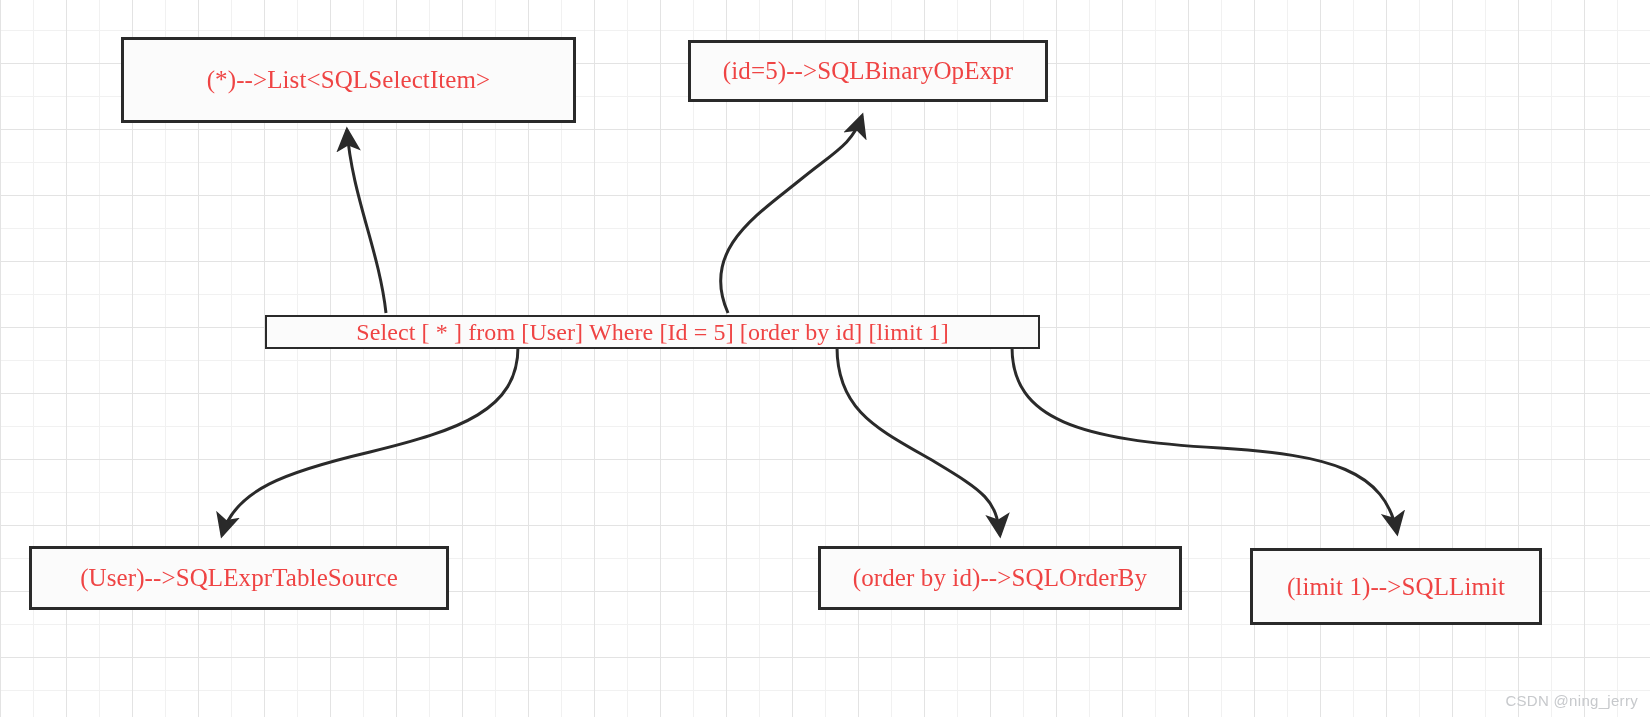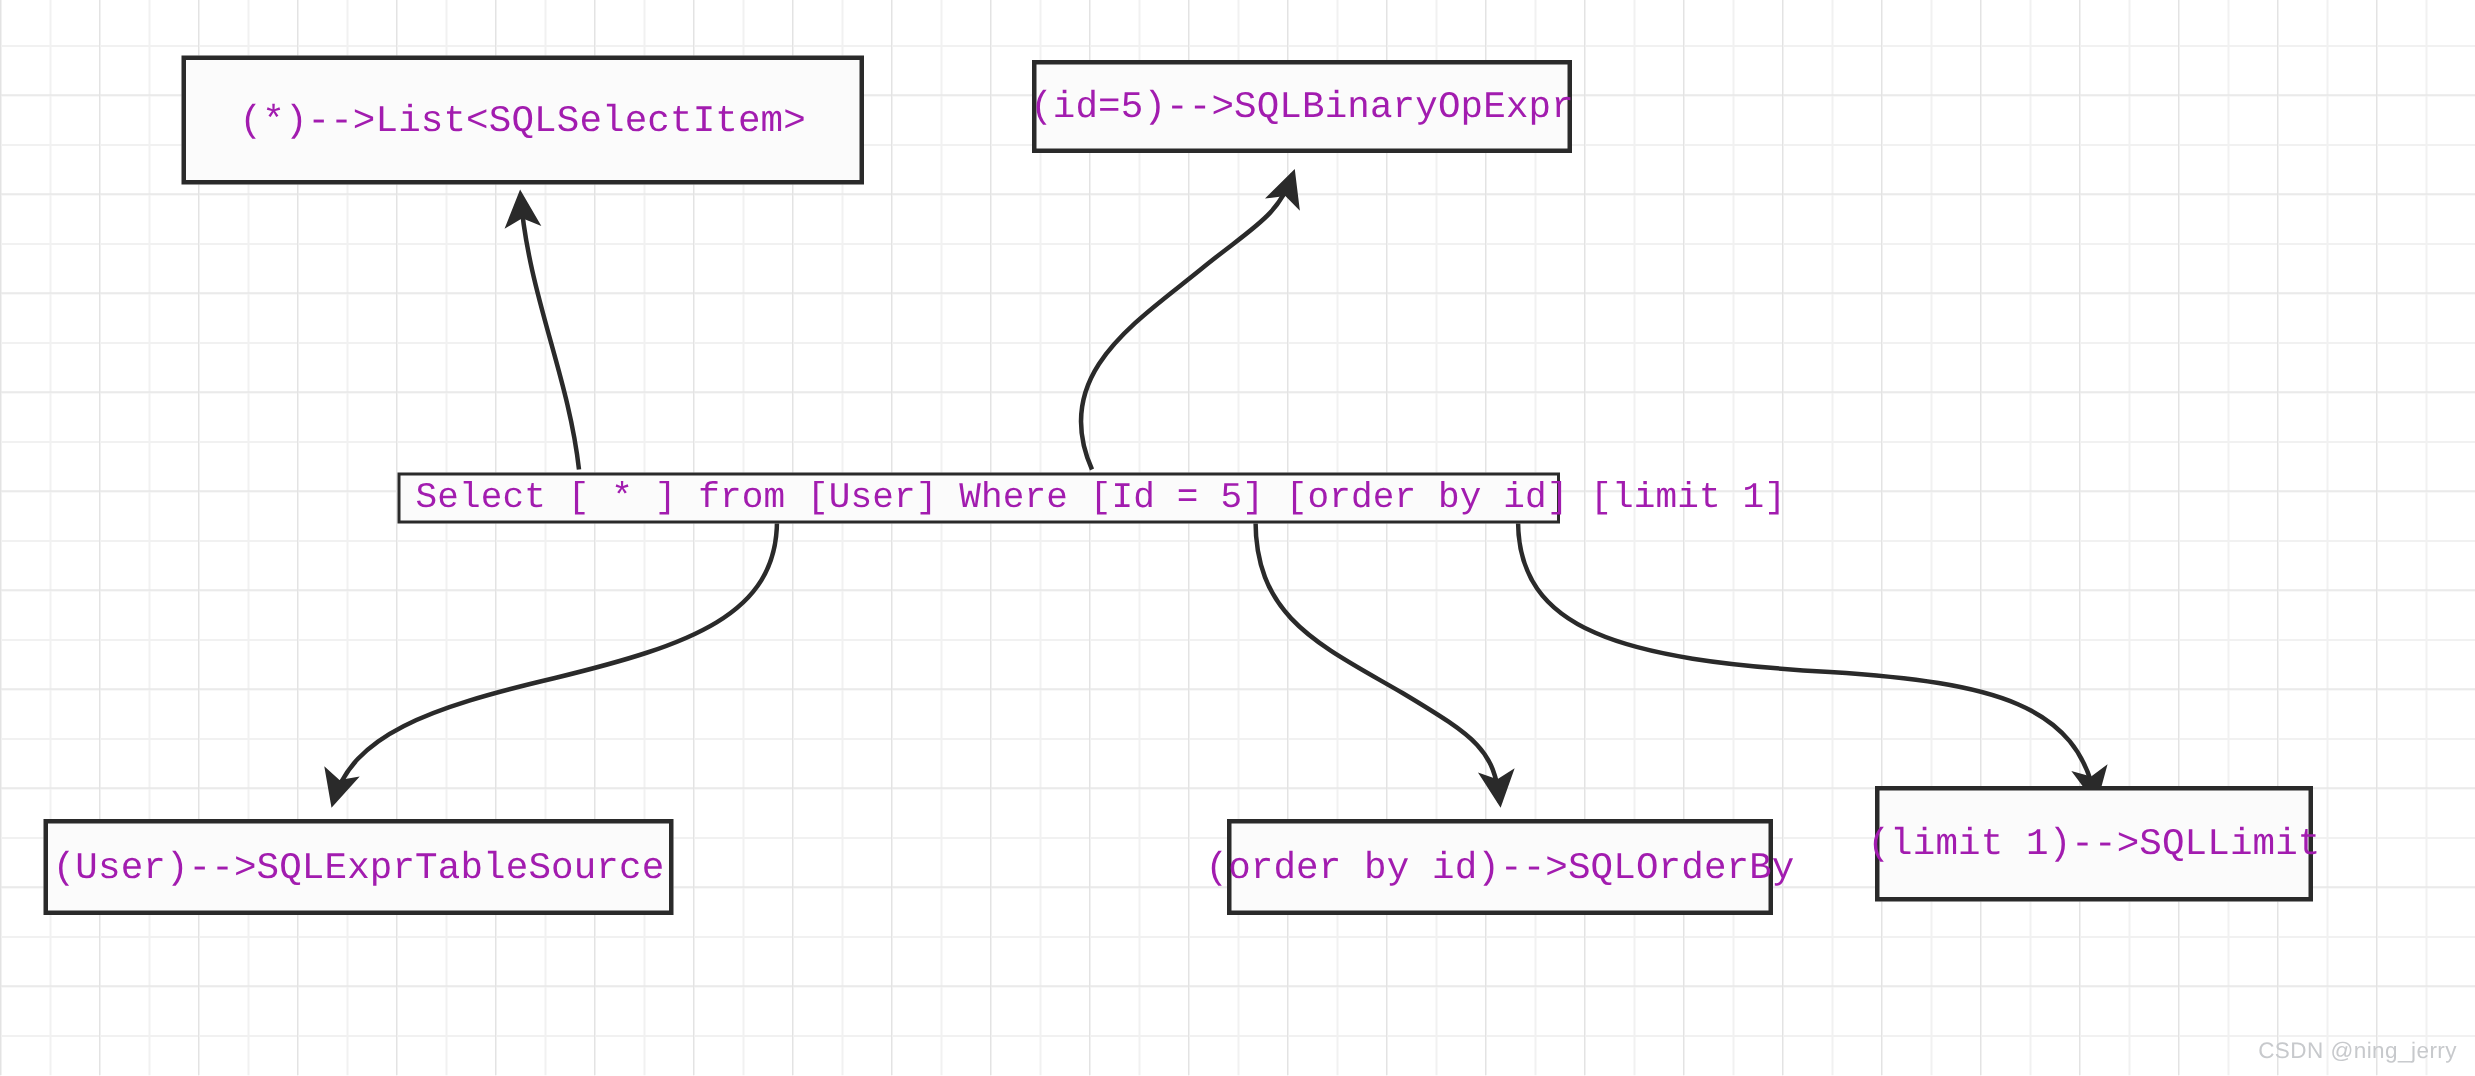--- a/index.html
+++ b/index.html
@@ -23,23 +23,23 @@
     font-family: "Liberation Sans", sans-serif;
   }
   .node {
     position: absolute;
     box-sizing: border-box;
     background: #fbfbfb;
     border: 3px solid #2a2a2a;
     display: flex;
     align-items: center;
     justify-content: center;
-    color: #a21caf;
+    color: #ef4444;
     font-size: 25px;
-    font-family: Liberation Mono, monospace;
+    font-family: Liberation Serif, serif;
     letter-spacing: 0.1px;
     white-space: nowrap;
   }
   .node.slim {
     border-width: 2px;
     font-size: 24px;
   }
   #sql-node {
     padding: 0 10px;
     justify-content: flex-start;
@@ -86,31 +86,31 @@
   </svg>
 
   <div class="node" id="select-item-node" style="left:121px; top:37px; width:455px; height:86px;">
     <span>(*)--&gt;List&lt;SQLSelectItem&gt;</span>
   </div>
 
   <div class="node" id="binary-op-node" style="left:688px; top:40px; width:360px; height:62px;">
     <span>(id=5)--&gt;SQLBinaryOpExpr</span>
   </div>
 
-  <div class="node slim" id="sql-node" style="left:265px; top:315px; width:775px; height:34px;">
+  <div class="node slim" id="sql-node" style="left:265px; top:315px; width:775px; height:34px;justify-content:center;">
     <span>Select [  *  ] from [User]   Where      [Id = 5]     [order by id]  [limit 1]</span>
   </div>
 
   <div class="node" id="table-source-node" style="left:29px; top:546px; width:420px; height:64px;">
     <span>(User)--&gt;SQLExprTableSource</span>
   </div>
 
   <div class="node" id="order-by-node" style="left:818px; top:546px; width:364px; height:64px;text-align:center;">
     <span>(order by id)--&gt;SQLOrderBy</span>
   </div>
 
-  <div class="node" id="limit-node" style="left:1250px; top:524px; width:292px; height:77px;">
+  <div class="node" id="limit-node" style="left:1250px; top:548px; width:292px; height:77px;">
     <span>(limit 1)--&gt;SQLLimit</span>
   </div>
 
   <div class="watermark">CSDN @ning_jerry</div>
 
 </div>
 
 </body></html>

